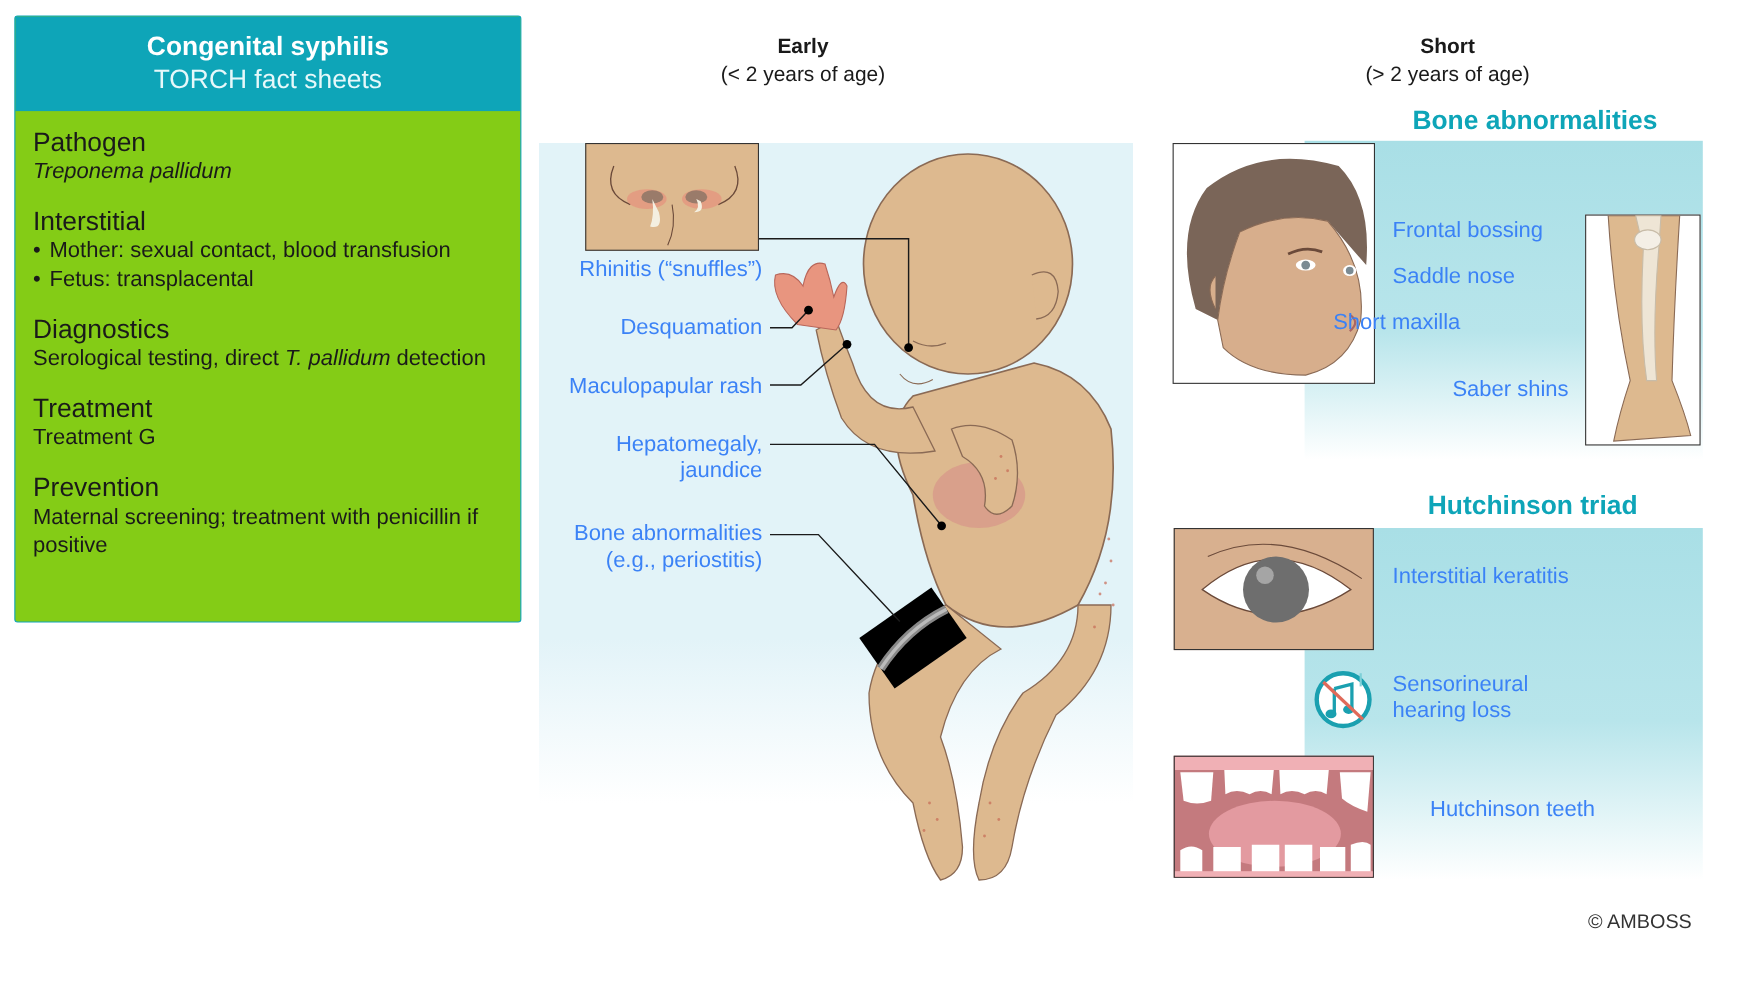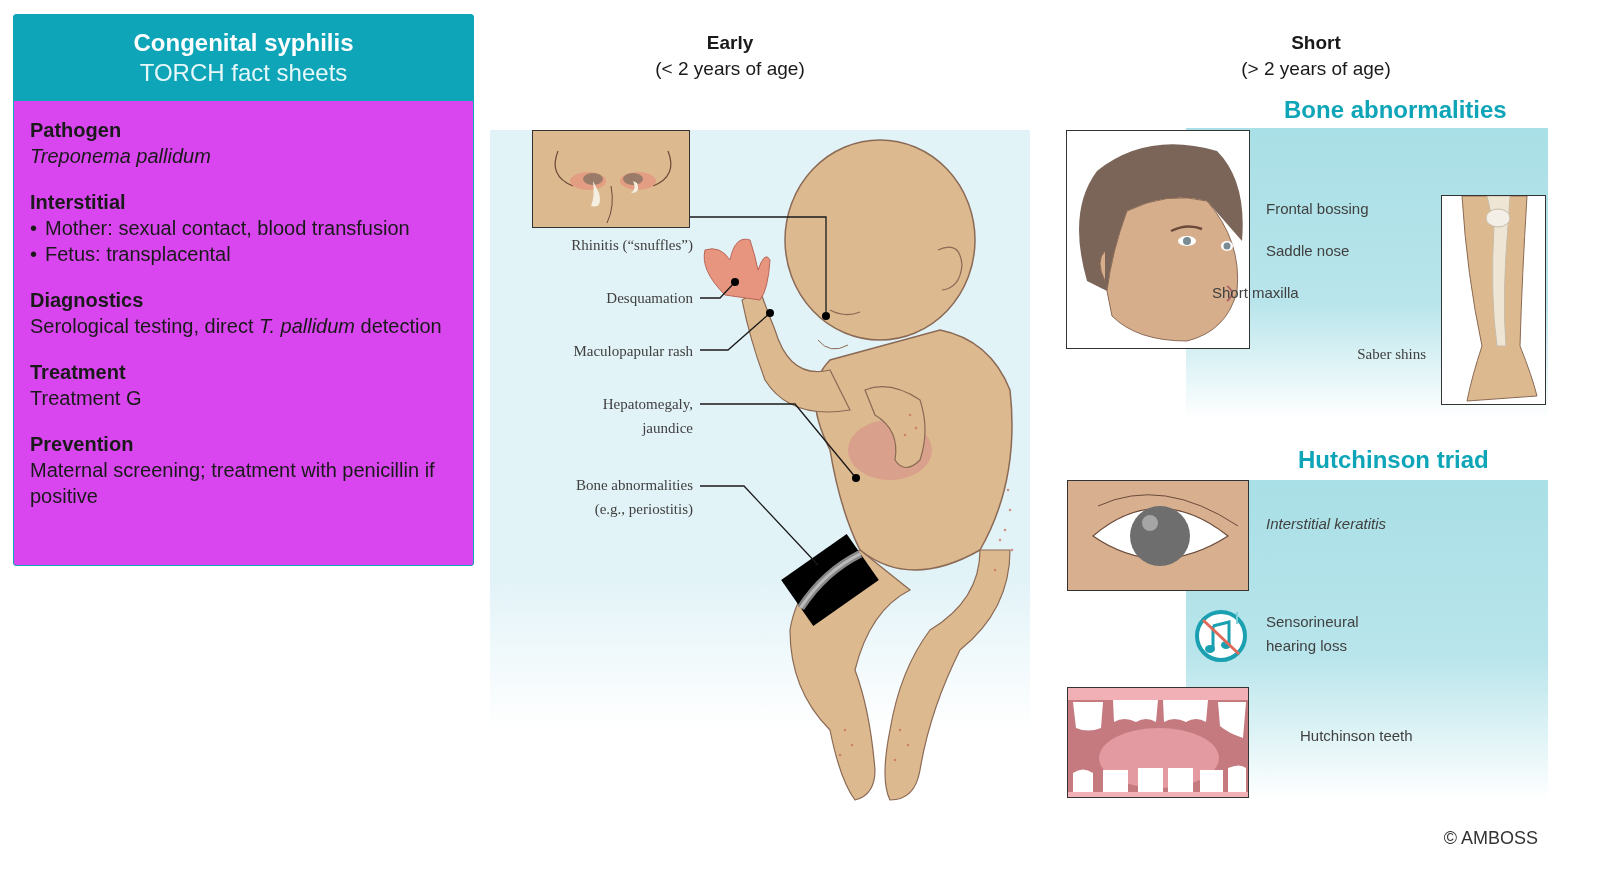--- a/index.html
+++ b/index.html
@@ -1,42 +1,42 @@
 <!DOCTYPE html>
 <html><head>
 <meta charset="utf-8">
 <style>
   * { box-sizing: border-box; margin: 0; padding: 0; }
   html, body { width: 1600px; height: 894px; background: #ffffff; overflow: hidden; }
   body { position: relative; font-family: "Liberation Sans", "DejaVu Sans", sans-serif; color: #1a1a1a; }
 
   
   .card { position: absolute; left: 13px; top: 14px; width: 461px; height: 552px;
-          border: 1.5px solid #0ea5b8; border-radius: 3px; background: #d946ef; }
+          border: 1.5px solid #0ea5b8; border-radius: 3px; background: #84cc16; }
   .card-header { height: 86px; background: #0ea5b8; display: flex; flex-direction: column;
                  align-items: center; justify-content: center; color: #fff; }
   .card-title { font-size: 24px; font-weight: bold; line-height: 30px; }
   .card-subtitle { font-size: 24px; line-height: 30px; color: #e6f8fa; }
   .card-body { padding: 16px 0 0 16px; }
   .section { margin-bottom: 20px; }
-  .section-title { font-size: 20px; font-weight: bold; line-height: 26px; }
+  .section-title { font-size: 24px; font-weight: normal; line-height: 26px; }
   .section-text { font-size: 20px; line-height: 26px; }
   .section-text i { font-style: italic; }
   .bullet { font-size: 20px; line-height: 26px; }
   .bullet::before { content: "\2022"; margin-right: 8px; }
 
   
   .col-head { position: absolute; text-align: center; font-size: 19px; line-height: 26px; }
   .col-head b { display: block; font-weight: bold; }
 
   
   .early-bg { position: absolute; left: 490px; top: 130px; width: 540px; height: 600px;
               background: linear-gradient(to bottom, #e2f3f8 0%, #e2f3f8 75%, #ffffff 100%); }
-  .label { position: absolute; font-size: 15px; line-height: 24px; color: #404040; white-space: nowrap; }
-  .label.r { text-align: right; font-family: Liberation Serif, serif; }
+  .label { position: absolute; font-size: 20px; line-height: 24px; color: #3b82f6; white-space: nowrap; }
+  .label.r { text-align: right; }
   svg { position: absolute; overflow: visible; }
 
   
   .late-bg-top { position: absolute; left: 1186px; top: 128px; width: 362px; height: 290px;
                  background: linear-gradient(to bottom, #a9dfe6 0%, #b8e5eb 60%, #ffffff 100%); }
   .late-bg-bot { position: absolute; left: 1186px; top: 480px; width: 362px; height: 320px;
                  background: linear-gradient(to bottom, #a9dfe6 0%, #b8e5eb 55%, #ffffff 100%); }
   .subhead { position: absolute; font-size: 24px; font-weight: bold; color: #0ea5b8; white-space: nowrap; }
   .img-box { position: absolute; border: 1.5px solid #333; overflow: hidden; }
   .copyright { position: absolute; right: 62px; top: 828px; font-size: 18px; color: #333; }
@@ -217,21 +217,21 @@
 <div class="late-bg-bot"></div>
 
 <div class="img-box" style="left:1067px; top:480px; width:182px; height:111px; background:#d8b08f;">
   <svg width="182" height="111">
     <path d="M25 55 Q90 0 160 55 Q90 100 25 55 Z" fill="#fff" stroke="#6b4a3a" stroke-width="1.2"></path>
     <circle cx="92" cy="55" r="30" fill="#6e6e6e"></circle>
     <circle cx="82" cy="42" r="8" fill="#a5a5a5"></circle>
     <path d="M30 25 Q95 -5 170 45" stroke="#6b4a3a" stroke-width="1" fill="none"></path>
   </svg>
 </div>
-<div class="label" style="left:1266px; top:512px;font-style:italic;">Interstitial keratitis</div>
+<div class="label" style="left:1266px; top:512px;">Interstitial keratitis</div>
 
 <svg style="left:1195px; top:606px;" width="56" height="56">
   <circle cx="26" cy="30" r="24" fill="#fff" stroke="#1aa0b0" stroke-width="4"></circle>
   <path d="M18 20 L34 16 L34 38" stroke="#1aa0b0" stroke-width="3" fill="none"></path>
   <path d="M18 20 L18 42" stroke="#1aa0b0" stroke-width="3" fill="none"></path>
   <ellipse cx="15" cy="43" rx="5" ry="4" fill="#1aa0b0"></ellipse>
   <ellipse cx="31" cy="39" rx="5" ry="4" fill="#1aa0b0"></ellipse>
   <path d="M42 6 L42 18" stroke="#7ed0d8" stroke-width="2"></path>
   <line x1="8" y1="14" x2="44" y2="48" stroke="#e06a5a" stroke-width="3"></line>
 </svg>

